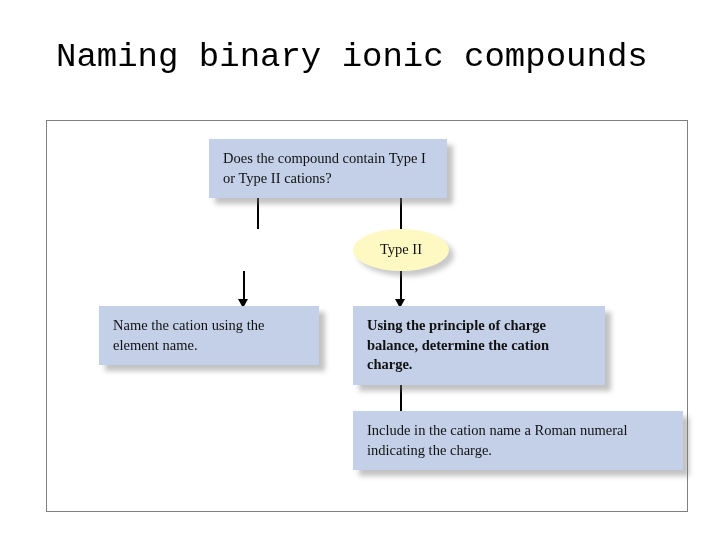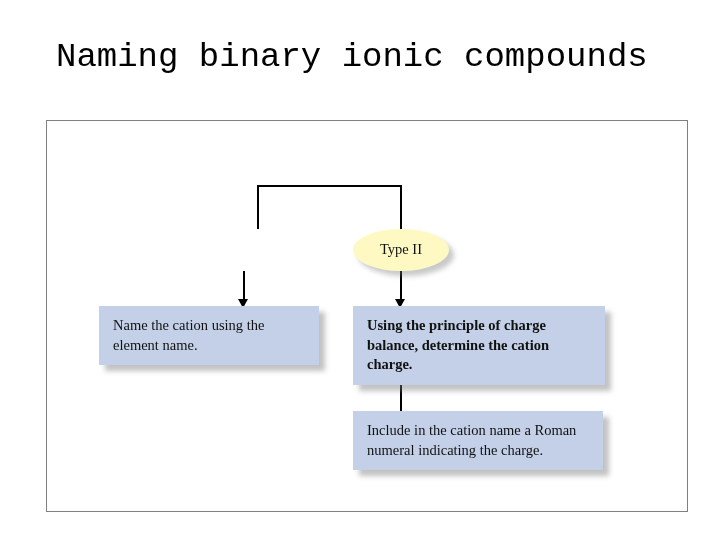--- a/index.html
+++ b/index.html
@@ -110,21 +110,21 @@
   }
   #node-charge-balance {
     left: 306px;
     top: 185px;
     width: 252px;
     font-weight: bold;
   }
   #node-roman-numeral {
     left: 306px;
     top: 290px;
-    width: 250px;
+    width: 330px;
   }
 </style>
 </head>
 <body>
 
 <div id="slide">
 
   <div id="slide-title">Naming binary ionic compounds</div>
 
   <div id="diagram-frame">
@@ -134,20 +134,21 @@
     <div class="connector v-line" style="left:353px; top:64px; height:44px;"></div>
 
     <div class="connector v-line" style="left:196px; top:150px; height:30px;"></div>
     <div class="arrow-head" style="left:191px; top:178px;"></div>
 
     <div class="connector v-line" style="left:353px; top:150px; height:30px;"></div>
     <div class="arrow-head" style="left:348px; top:178px;"></div>
 
     <div class="connector v-line" style="left:353px; top:252px; height:38px;"></div>
 
+    <div id="node-question" class="node box">Does the compound contain Type I or Type II cations?</div>
 
 
     <div id="node-type2" class="node ellipse type2">Type II</div>
 
     <div id="node-name-cation" class="node box">Name the cation using the element name.</div>
 
     <div id="node-charge-balance" class="node box">Using the principle of charge balance, determine the cation charge.</div>
 
     <div id="node-roman-numeral" class="node box">Include in the cation name a Roman numeral indicating the charge.</div>
 

